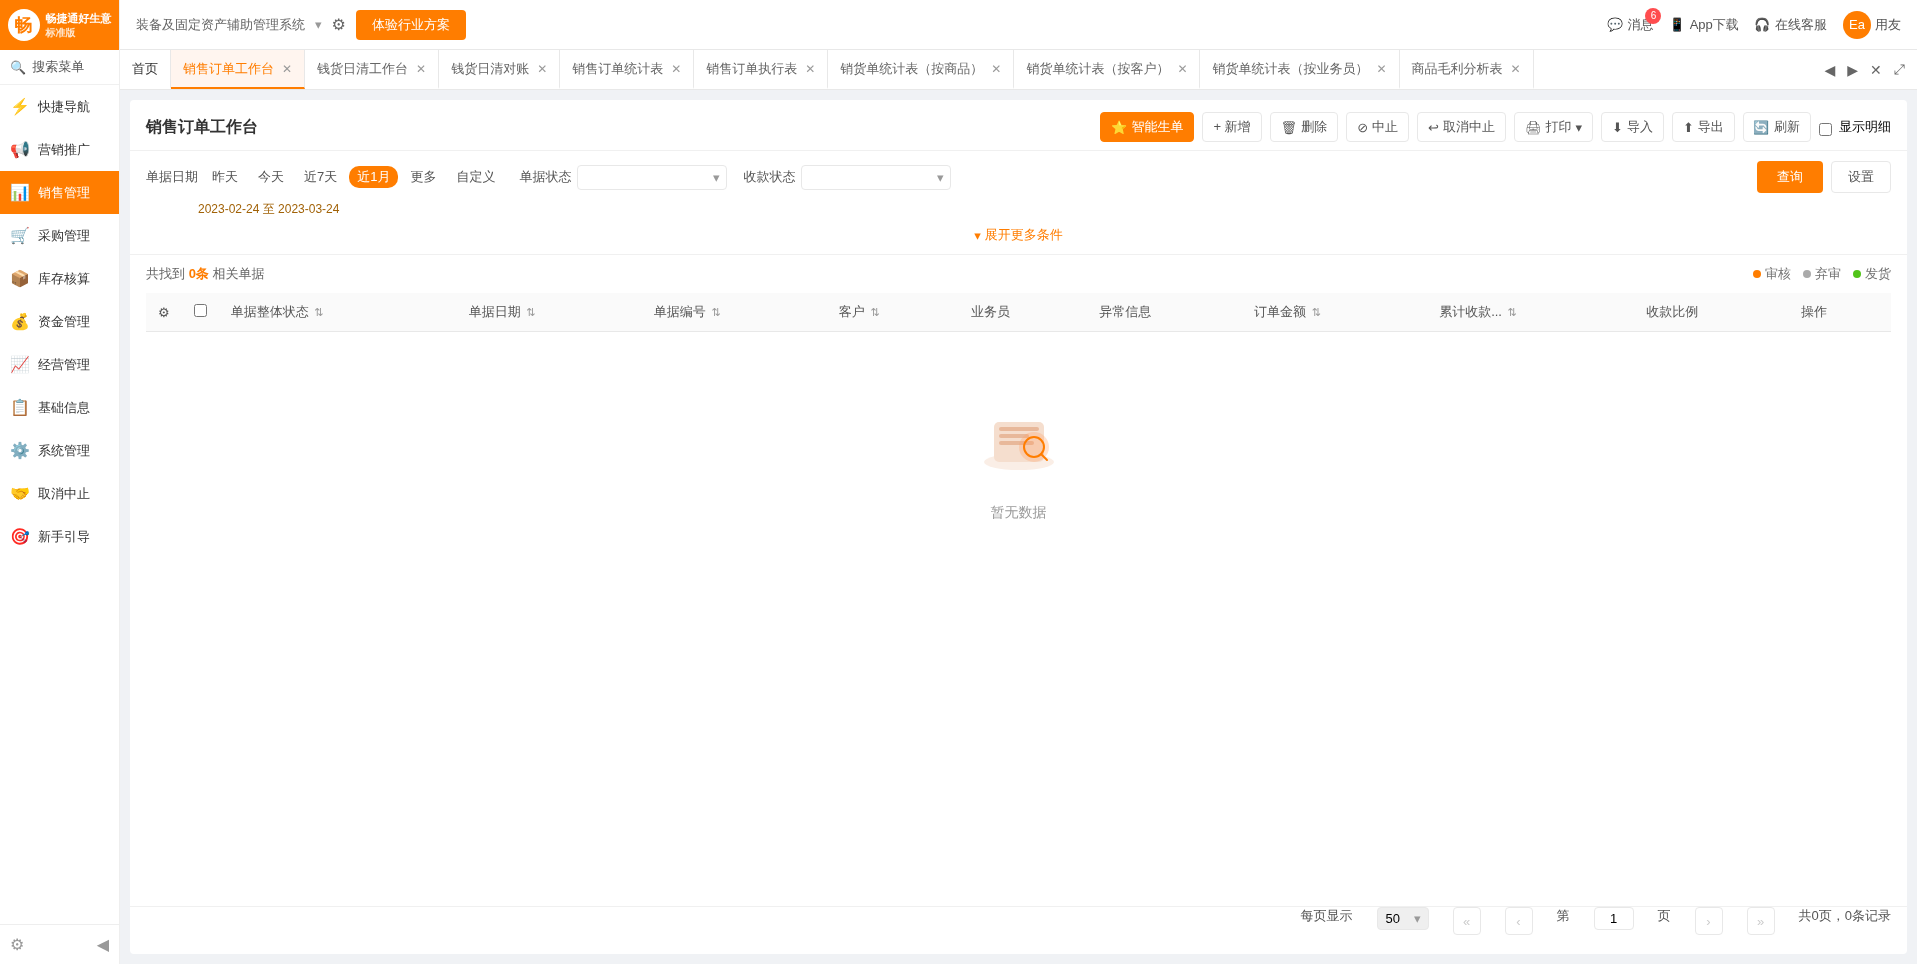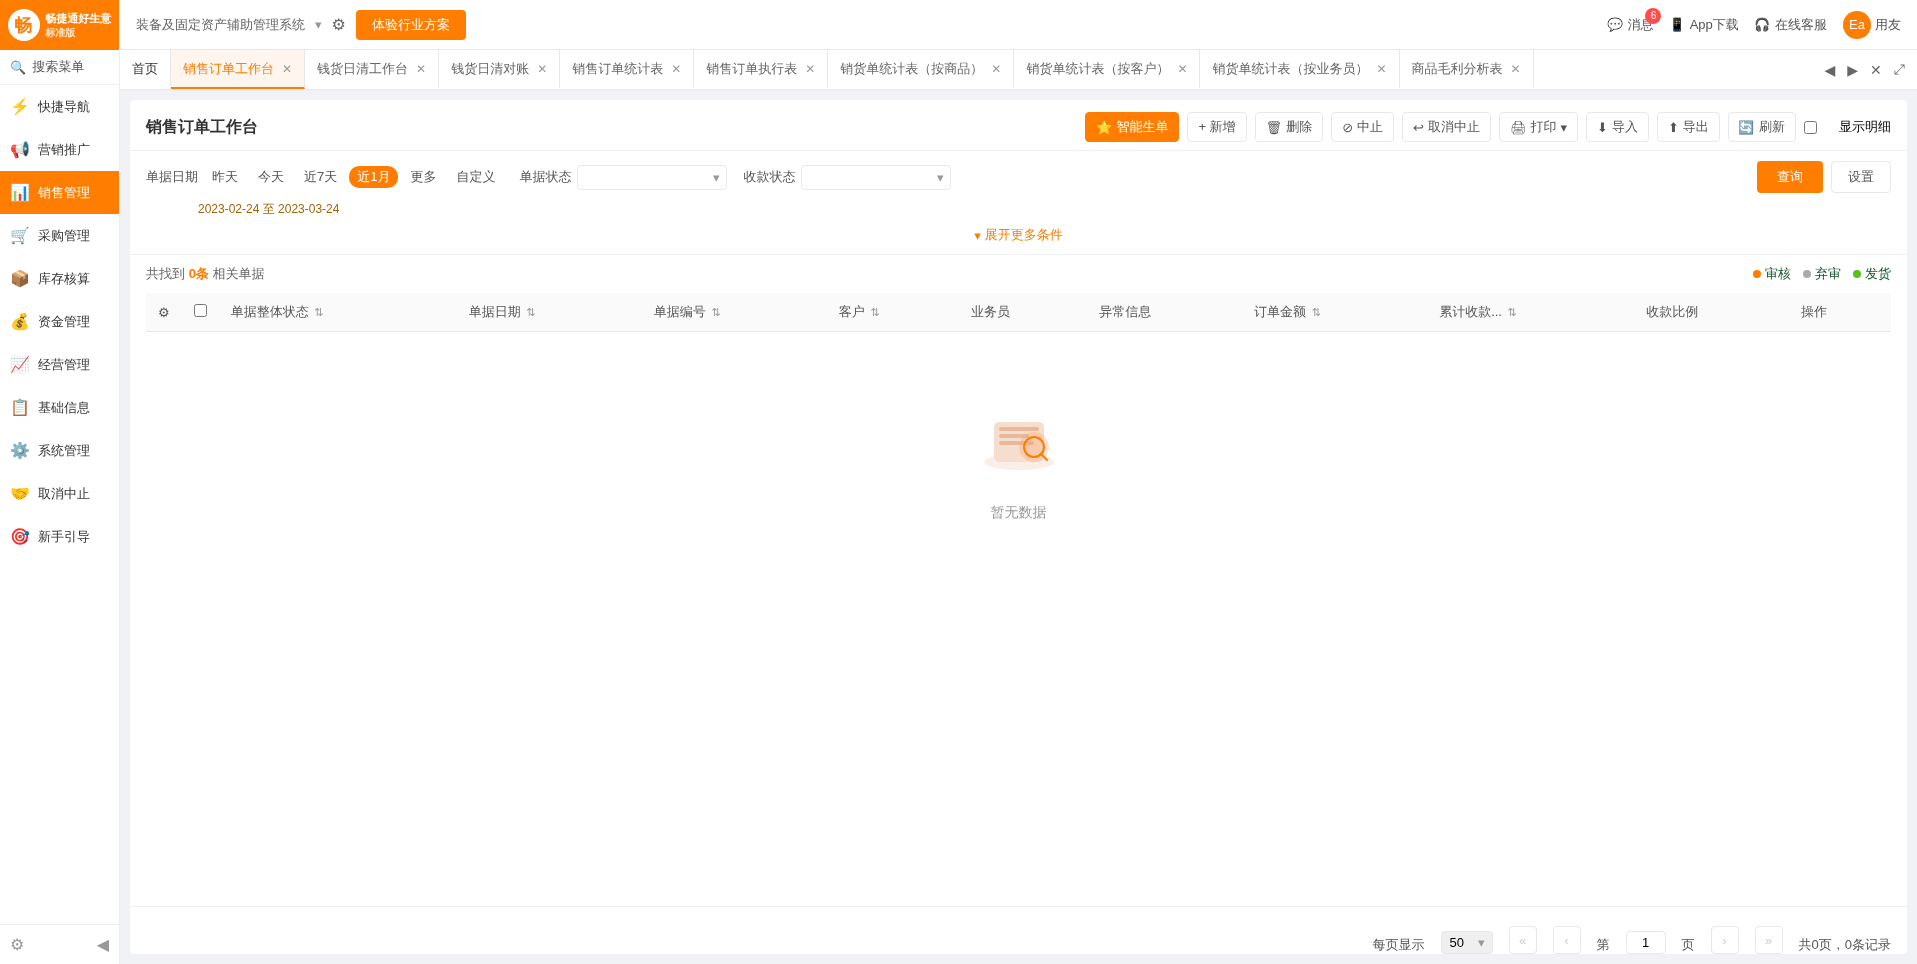--- a/index.html
+++ b/index.html
@@ -71,40 +71,40 @@
     .select-wrapper::after { content: '▾'; position: absolute; right: 8px; color: #999; pointer-events: none; }
     .expand-btn { display: flex; align-items: center; gap: 4px; color: #ff7d00; cursor: pointer; font-size: 13px; margin: 0 auto; }
     .filter-right { margin-left: auto; display: flex; gap: 8px; }
     .query-btn { background: #ff7d00; color: #fff; border: none; padding: 6px 20px; border-radius: 4px; cursor: pointer; font-size: 13px; }
     .setting-btn { background: #fff; color: #555; border: 1px solid #e8e8e8; padding: 6px 16px; border-radius: 4px; cursor: pointer; font-size: 13px; text-align: right; }
 
     
     .table-area { flex: 1; overflow: auto; padding: 0 16px; }
     .table-summary { display: flex; align-items: center; justify-content: space-between; padding: 10px 0; color: #666; font-size: 13px; }
     .table-summary-actions { display: flex; align-items: center; gap: 12px; }
-    .summary-action { display: flex; align-items: center; gap: 4px; cursor: pointer; color: #14532d; font-size: 13px; }
+    .summary-action { display: flex; align-items: center; gap: 4px; cursor: pointer; color: #737373; font-size: 13px; }
     .dot { width: 8px; height: 8px; border-radius: 50%; display: inline-block; }
     .dot-orange { background: #ff7d00; }
     .dot-gray { background: #aaa; }
     .dot-green { background: #52c41a; }
 
     table { width: 100%; border-collapse: collapse; font-size: 13px; }
     thead tr { background: #fafafa; }
     th { padding: 10px 12px; text-align: left; color: #555; font-weight: 500; border-bottom: 1px solid #e8e8e8; white-space: nowrap; }
     th .sort-icon { color: #999; font-size: 11px; margin-left: 2px; }
     .checkbox-col { width: 30px; }
     .settings-col { width: 30px; }
 
     
     .empty-state { display: flex; flex-direction: column; align-items: center; justify-content: center; flex: 1; padding: 60px; }
     .empty-icon { width: 100px; height: 100px; margin-bottom: 12px; }
     .empty-text { color: #999; font-size: 14px; }
 
     
-    .pagination { height: 48px; display: flex; align-items: flex-end; justify-content: flex-end; padding: 0 16px; gap: 16px; border-top: 1px solid #f0f0f0; font-size: 13px; color: #555; }
+    .pagination { height: 48px; display: flex; align-items: flex-start; justify-content: flex-end; padding: 0 16px; gap: 24px; border-top: 1px solid #f0f0f0; font-size: 13px; color: #555; }
     .page-size-select { border: 1px solid #e8e8e8; border-radius: 4px; padding: 3px 20px 3px 8px; appearance: none; cursor: pointer; }
     .page-btn { width: 28px; height: 28px; display: flex; align-items: center; justify-content: center; border: 1px solid #e8e8e8; border-radius: 4px; cursor: pointer; color: #555; }
     .page-btn.disabled { color: #ccc; cursor: not-allowed; }
     .page-input { width: 40px; text-align: center; border: 1px solid #e8e8e8; border-radius: 4px; padding: 3px; }
 
     
     ::-webkit-scrollbar { width: 6px; height: 6px; }
     ::-webkit-scrollbar-track { background: #f0f0f0; }
     ::-webkit-scrollbar-thumb { background: #ccc; border-radius: 3px; }
   </style>
@@ -292,21 +292,21 @@
             <span>导入</span>
           </button>
           <button class="action-btn">
             <span>⬆</span>
             <span>导出</span>
           </button>
           <button class="action-btn">
             <span>🔄</span>
             <span>刷新</span>
           </button>
-          <label style="display:flex;align-items:center;gap:22px;cursor:pointer;">
+          <label style="display:flex;align-items:flex-end;gap:7px;cursor:pointer;">
             <input type="checkbox" style="">
             <span>显示明细</span>
           </label>
         </div>
       </div>
 
 
       <div class="filter-bar">
         <div class="filter-row">
           <div class="filter-item">

